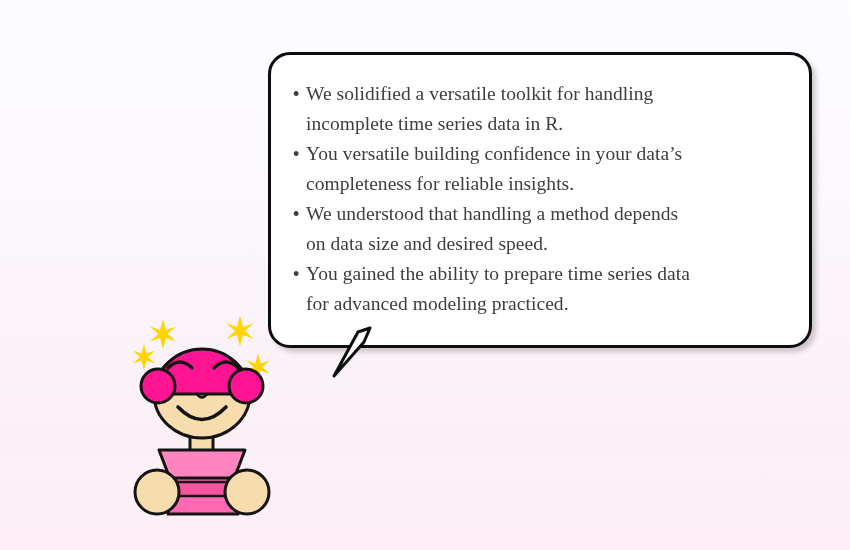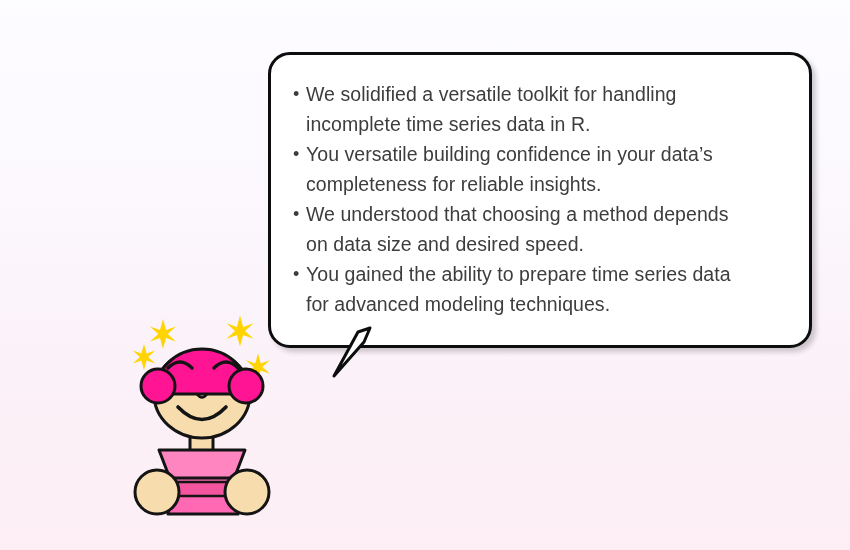--- a/index.html
+++ b/index.html
@@ -53,20 +53,21 @@
     color: #3d3d3d;
     text-align: left;
   }
   .bullet-text {
     flex: 1 1 auto;
     font-size: 19.5px;
     line-height: 30px;
     color: #3d3d3d;
     letter-spacing: 0.05px;
     white-space: pre-line;
+    font-family: Liberation Serif, serif;
   }
 
   
   #bubble-tail {
     position: absolute;
     left: 330px;
     top: 326px;
     width: 70px;
     height: 54px;
     z-index: 4;
@@ -154,28 +155,28 @@
       </div>
 
       <div class="bullet-row">
         <span class="bullet-dot">•</span>
         <span class="bullet-text">You versatile building confidence in your data’s
 completeness for reliable insights.</span>
       </div>
 
       <div class="bullet-row">
         <span class="bullet-dot">•</span>
-        <span class="bullet-text">We understood that choosing a method depends
+        <span class="bullet-text">We understood that handling a method depends
 on data size and desired speed.</span>
       </div>
 
       <div class="bullet-row">
         <span class="bullet-dot">•</span>
         <span class="bullet-text">You gained the ability to prepare time series data
-for advanced modeling techniques.</span>
+for advanced modeling practiced.</span>
       </div>
 
     </div>
   </div>
 
   <svg id="bubble-tail" viewBox="0 0 70 54">
     <path d="M40,2 L28,6 L4,50 L34,16 Z" fill="#ffffff" stroke="#0d0d0d" stroke-width="3" stroke-linejoin="round"></path>
   </svg>
 
 </div>

